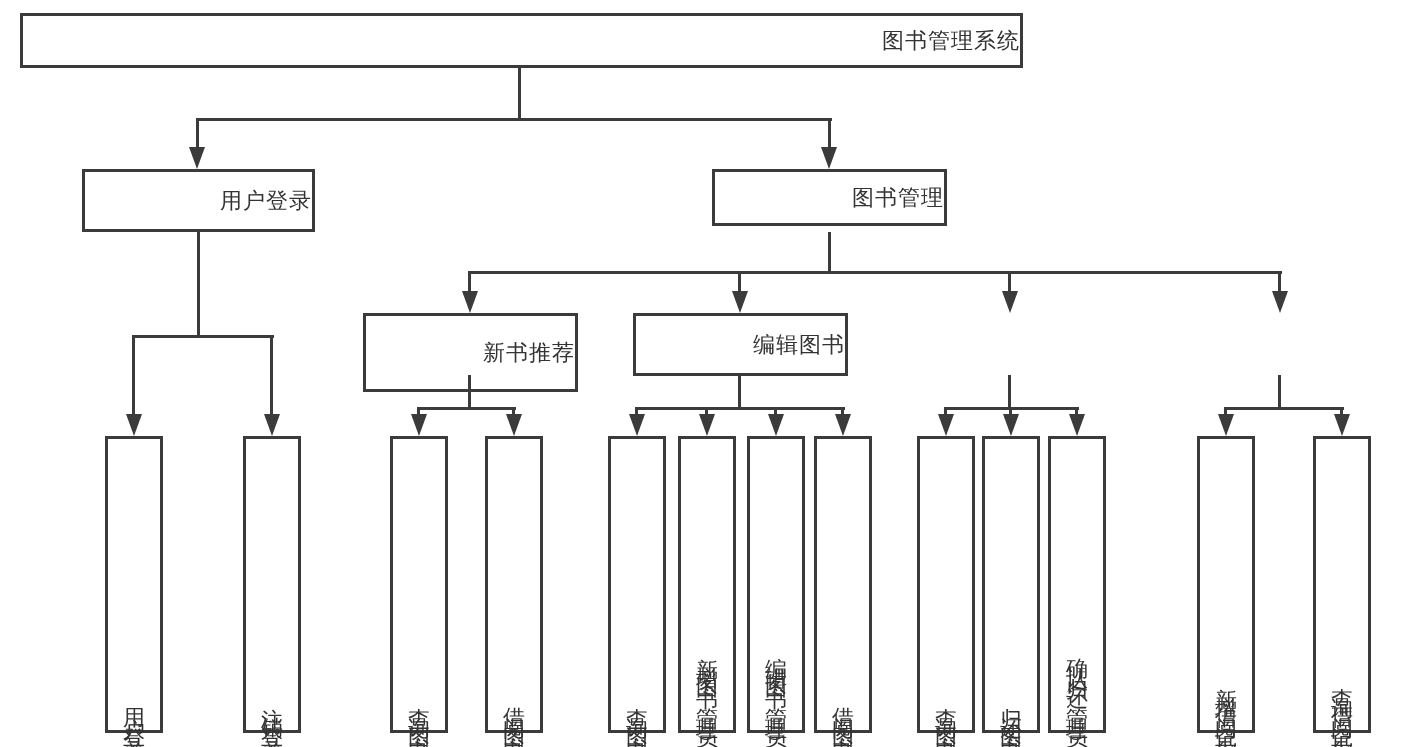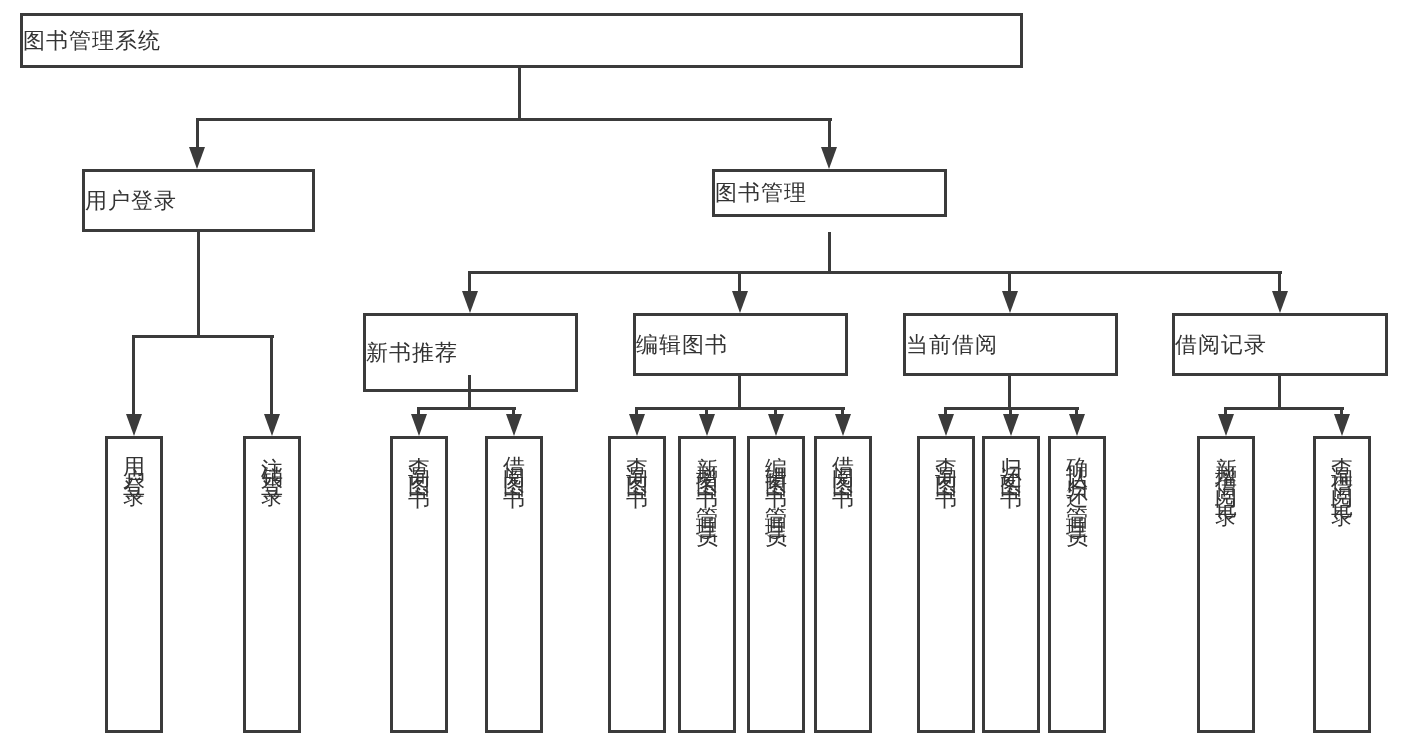--- a/index.html
+++ b/index.html
@@ -12,21 +12,21 @@
   body{font-family:"Liberation Sans","DejaVu Sans",sans-serif;}
   #stage{position:relative;width:1405px;height:747px;background:var(--bg);overflow:hidden;}
 
   .box{
     position:absolute;
     box-sizing:border-box;
     border:3px solid var(--line);
     background:var(--bg);
     display:flex;
     align-items:center;
-    justify-content:flex-start;
+    justify-content:flex-end;
     color:var(--text);
     font-size:22px;
     letter-spacing:1px;
     white-space:nowrap;
   }
   .leaf{
     writing-mode:vertical-rl;
     text-orientation:mixed;
     letter-spacing:10px;
     white-space:normal;
@@ -62,21 +62,21 @@
   <div class="vline" style="left:518px;top:68px;height:53px;"></div>
   <div class="hline" style="left:196px;top:118px;width:636px;"></div>
   <div class="vline" style="left:196px;top:118px;height:31px;"></div>
   <div class="arrow" style="left:189px;top:147px;"></div>
   <div class="vline" style="left:828px;top:118px;height:31px;"></div>
   <div class="arrow" style="left:821px;top:147px;"></div>
 
   <div class="box" style="left:82px;top:169px;width:233px;height:63px;">
     <span>用户登录</span>
   </div>
-  <div class="box" style="left:712px;top:169px;width:235px;height:48px;">
+  <div class="box" style="left:712px;top:169px;width:235px;height:57px;">
     <span>图书管理</span>
   </div>
 
   <div class="vline" style="left:197px;top:232px;height:106px;"></div>
   <div class="hline" style="left:132px;top:335px;width:142px;"></div>
   <div class="vline" style="left:132px;top:335px;height:81px;"></div>
   <div class="arrow" style="left:126px;top:414px;"></div>
   <div class="vline" style="left:270px;top:335px;height:81px;"></div>
   <div class="arrow" style="left:264px;top:414px;"></div>
 
@@ -89,26 +89,20 @@
   <div class="vline" style="left:1008px;top:271px;height:22px;"></div>
   <div class="arrow" style="left:1002px;top:291px;"></div>
   <div class="vline" style="left:1278px;top:271px;height:22px;"></div>
   <div class="arrow" style="left:1272px;top:291px;"></div>
 
   <div class="box" style="left:363px;top:313px;width:215px;height:79px;">
     <span>新书推荐</span>
   </div>
   <div class="box" style="left:633px;top:313px;width:215px;height:63px;">
     <span>编辑图书</span>
-  </div>
-  <div class="box" style="left:903px;top:313px;width:215px;height:63px;">
-    <span>当前借阅</span>
-  </div>
-  <div class="box" style="left:1172px;top:313px;width:216px;height:63px;">
-    <span>借阅记录</span>
   </div>
 
   <div class="vline" style="left:468px;top:375px;height:34px;"></div>
   <div class="hline" style="left:417px;top:407px;width:99px;"></div>
   <div class="vline" style="left:417px;top:407px;height:10px;"></div>
   <div class="arrow" style="left:411px;top:414px;"></div>
   <div class="vline" style="left:512px;top:407px;height:10px;"></div>
   <div class="arrow" style="left:506px;top:414px;"></div>
 
   <div class="vline" style="left:738px;top:375px;height:34px;"></div>

